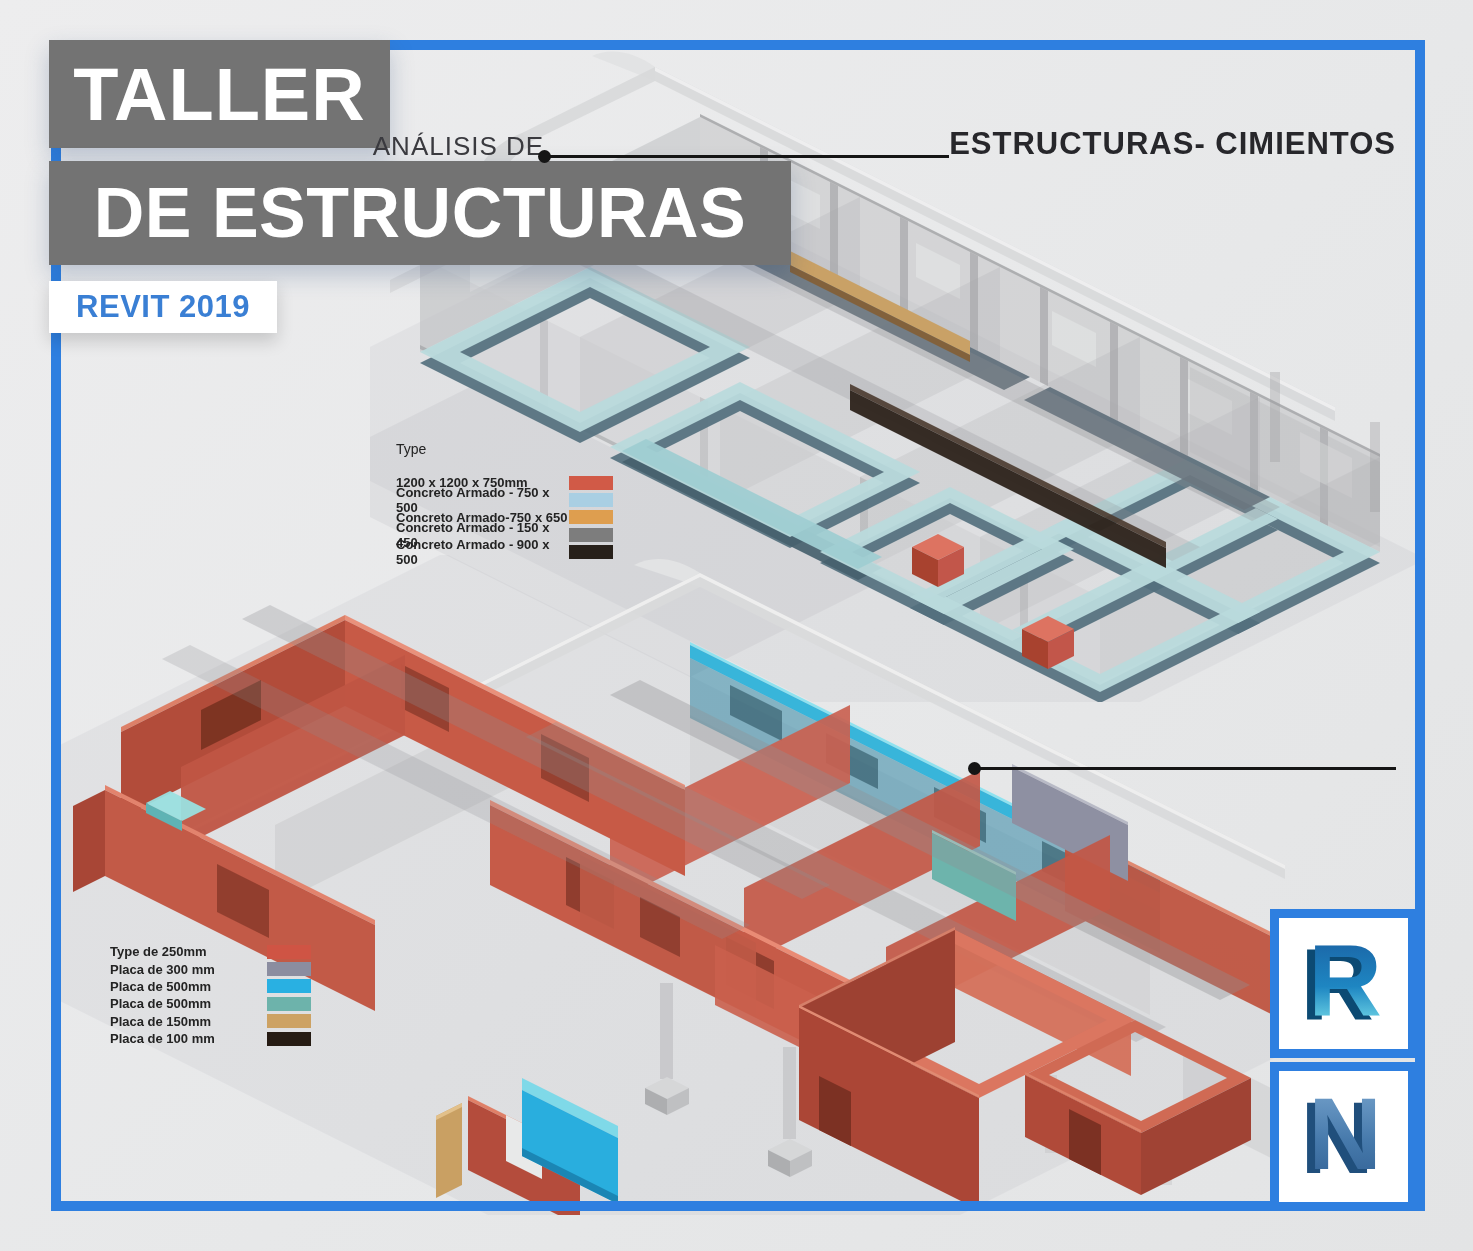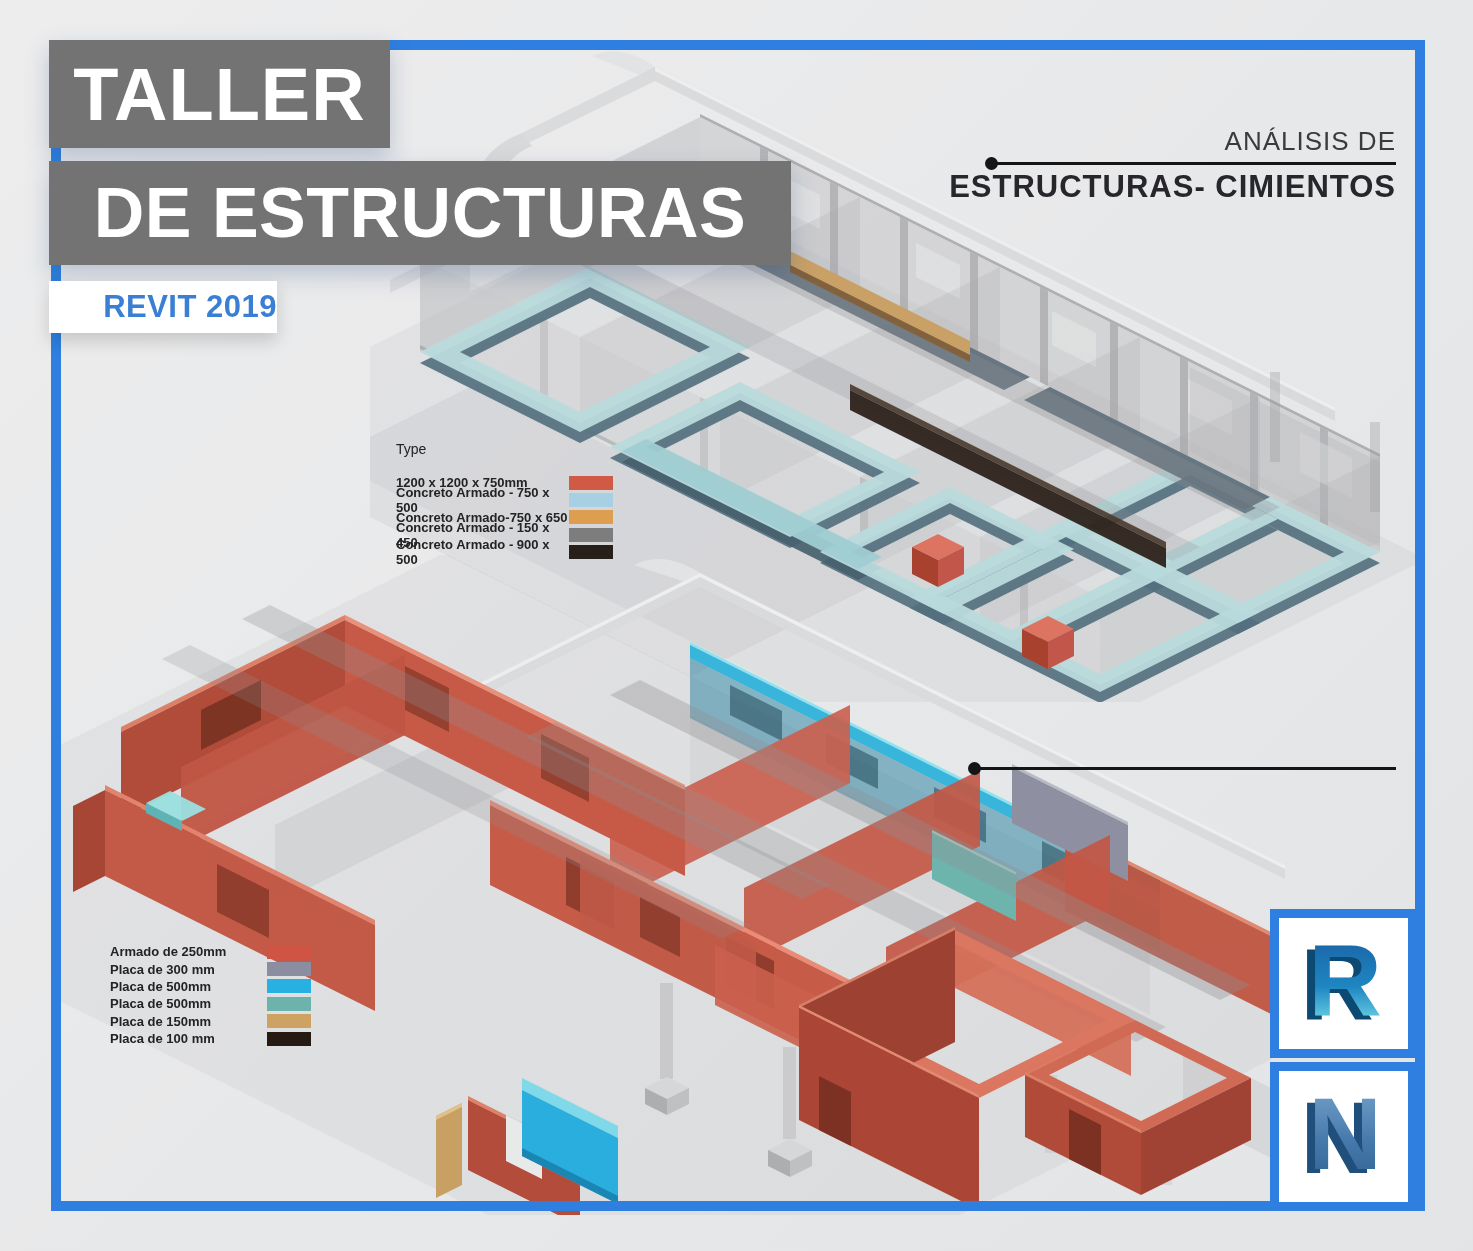--- a/index.html
+++ b/index.html
@@ -19,26 +19,26 @@
   .title-box{
     background:#737373;color:#ffffff;display:flex;align-items:center;justify-content:center;
     box-shadow:0 10px 22px rgba(40,70,120,.25);
   }
   .box1{left:49px;top:40px;width:341px;height:108px;}
   .box1 span{font-size:74px;font-weight:800;letter-spacing:1px;}
   .box2{left:49px;top:161px;width:742px;height:104px;}
   .box2 span{font-size:70px;font-weight:800;letter-spacing:0.5px;}
   .badge{
     left:49px;top:281px;width:228px;height:52px;background:#ffffff;color:#3a7fd4;
-    display:flex;align-items:center;justify-content:flex-end;
+    display:flex;align-items:center;justify-content:center;
     box-shadow:0 8px 16px rgba(0,0,0,.16);
   }
   .badge span{font-size:31px;font-weight:800;letter-spacing:0.5px;}
   
-  .annot{display:flex;flex-direction:column;align-items:flex-end;}
+  .annot{display:flex;flex-direction:row;align-items:flex-end;}
   .annot-top{right:77px;top:126px;}
   .annot-bottom{right:77px;top:762px;}
   .annot-l1{font-size:26px;font-weight:500;color:#3a3a3f;letter-spacing:1px;}
   .annot-l2{font-size:31px;font-weight:700;color:#27272b;letter-spacing:1px;}
   .annot-rule{position:relative;height:3px;background:#151515;margin:5px 0 4px 0;}
   .annot-top .annot-rule{width:405px;}
   .annot-bottom .annot-rule{width:422px;}
   .annot-dot{position:absolute;left:-6px;top:-5px;width:13px;height:13px;border-radius:50%;background:#151515;}
   
   .legend{color:#232323;}
@@ -415,21 +415,21 @@
     <span class="legend-swatch" style="background: rgb(125, 125, 125);"></span>
   </div>
   <div class="legend-row">
     <span class="legend-label">Concreto Armado - 900 x 500</span>
     <span class="legend-swatch" style="background: rgb(39, 32, 26);"></span>
   </div>
 </div>
 
 <div class="abs legend legend-bottom">
   <div class="legend-row">
-    <span class="legend-label">Armado de 250mm</span>
+    <span class="legend-label">Type de 250mm</span>
     <span class="legend-swatch" style="background: rgb(207, 84, 68);"></span>
   </div>
   <div class="legend-row">
     <span class="legend-label">Placa de 300 mm</span>
     <span class="legend-swatch" style="background: rgb(139, 141, 160);"></span>
   </div>
   <div class="legend-row">
     <span class="legend-label">Placa de 500mm</span>
     <span class="legend-swatch" style="background: rgb(41, 176, 226);"></span>
   </div>

